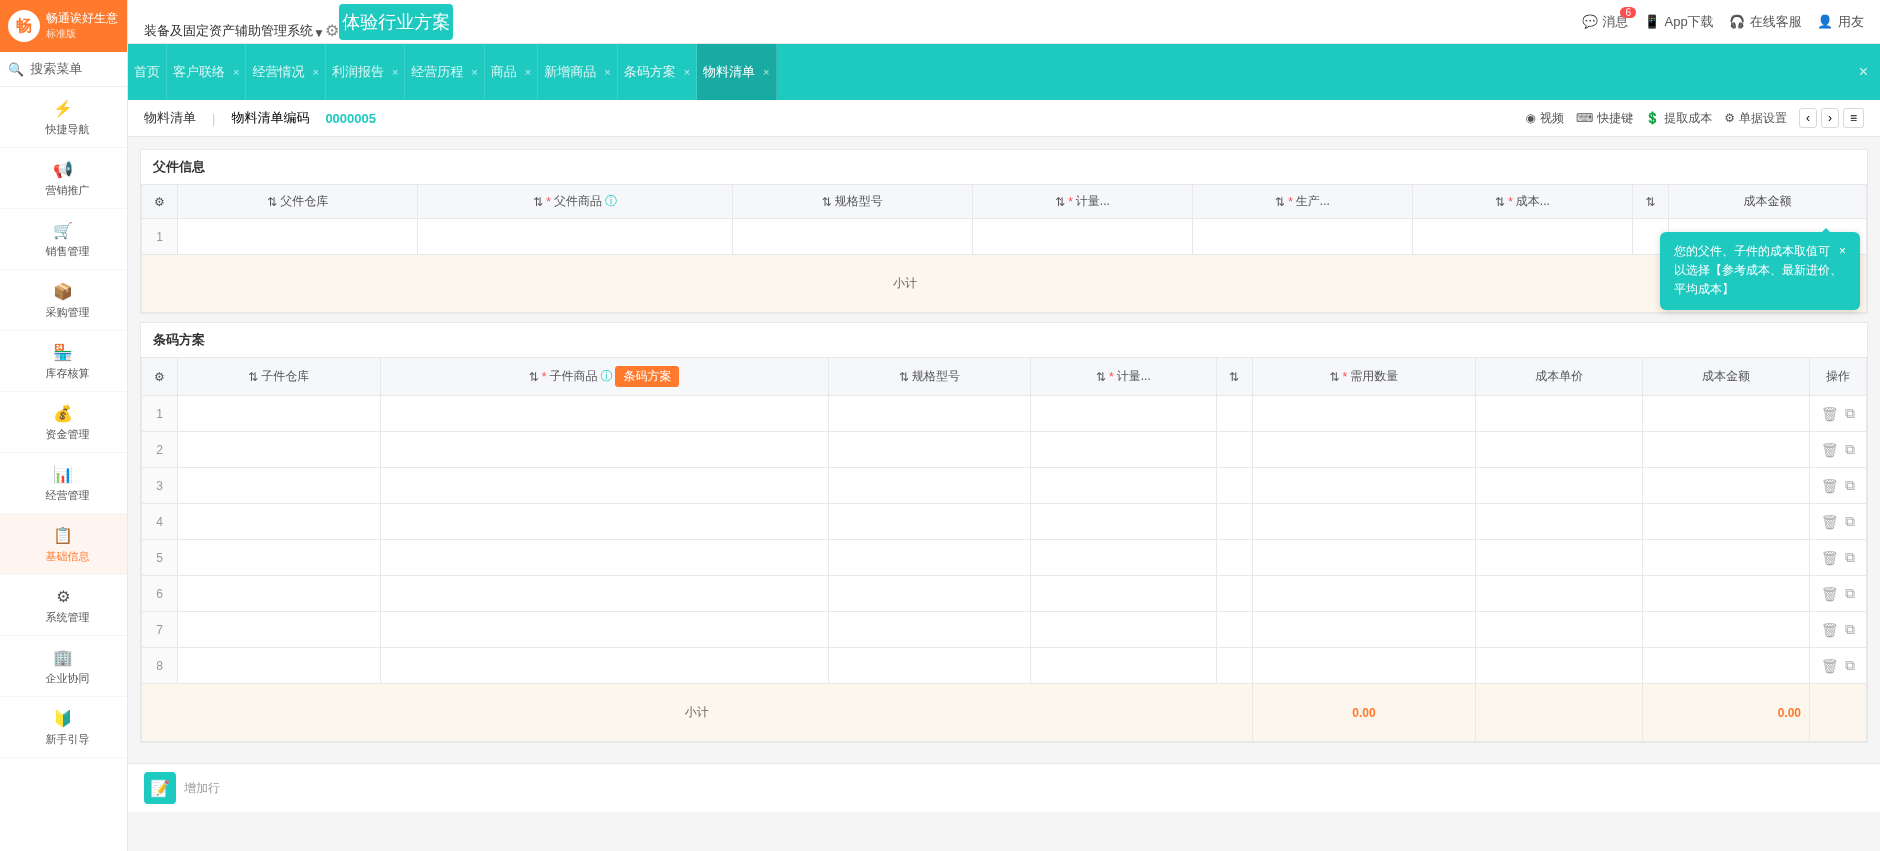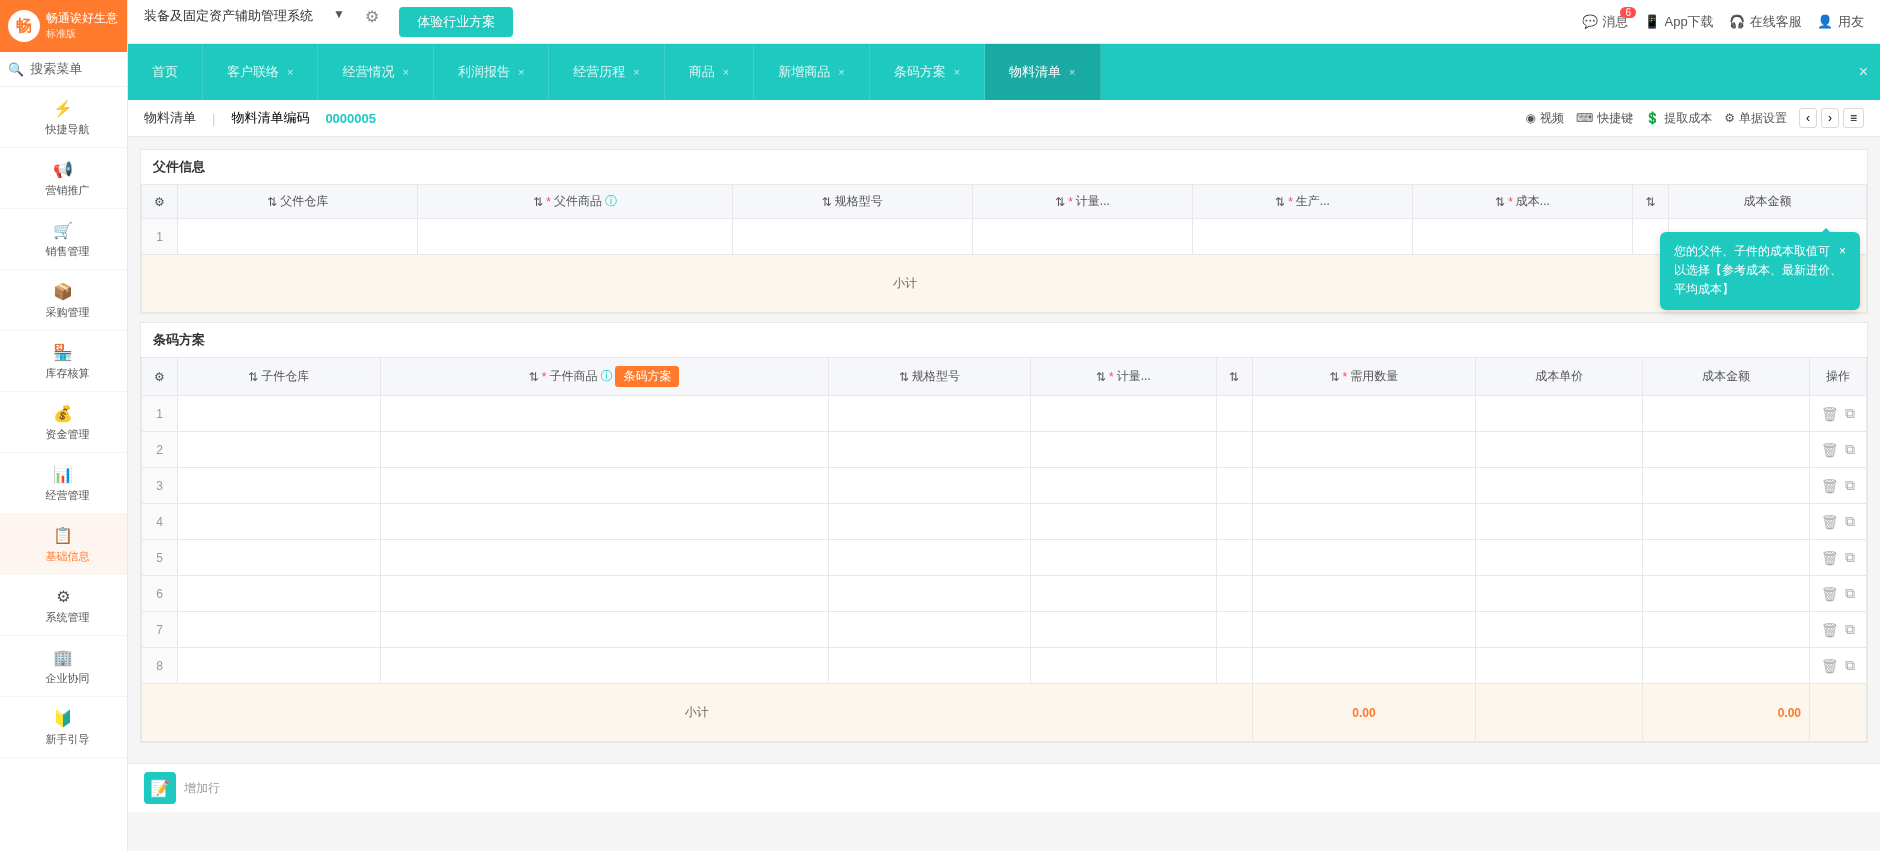--- a/index.html
+++ b/index.html
@@ -90,45 +90,45 @@
       border-bottom: 1px solid #e8e8e8;
       padding: 0 16px;
       display: flex;
       align-items: center;
       justify-content: space-between;
       min-height: 44px;
       flex-shrink: 0;
     }
     .topbar-left {
       display: flex;
-      align-items: flex-start;
-      gap: 20px;
+      align-items: flex-end;
+      gap: 0;
     }
     .topbar-title {
       font-size: 13px;
       color: #333;
     }
     .topbar-dropdown {
       color: #555;
       cursor: pointer;
       font-size: 12px;
     }
     .topbar-gear {
       color: #888;
       cursor: pointer;
       font-size: 16px;
     }
     .topbar-btn {
       background: #1ec9c0;
       color: #fff;
       border: none;
       border-radius: 4px;
-      padding: 6px 18px;
-      cursor: pointer;
-      font-size: 13px;
+      padding: 6px 3px;
+      cursor: pointer;
+      font-size: 18px;
     }
     .topbar-right {
       display: flex;
       align-items: center;
       gap: 16px;
       color: #555;
       font-size: 13px;
     }
     .topbar-right-item {
       display: flex;
@@ -155,21 +155,21 @@
       background: #1ec9c0;
       display: flex;
       align-items: center;
       min-height: 40px;
       flex-shrink: 0;
       overflow-x: auto;
     }
     .nav-tab {
       display: flex;
       align-items: center;
-      padding: 0 24px;
+      padding: 0 6px;
       height: 56px;
       color: rgba(255,255,255,0.85);
       cursor: pointer;
       font-size: 13px;
       gap: 6px;
       white-space: nowrap;
       border-right: 1px solid rgba(255,255,255,0.15);
       transition: background 0.2s;
     }
     .nav-tab.active { background: rgba(0,0,0,0.15); color: #fff; }

